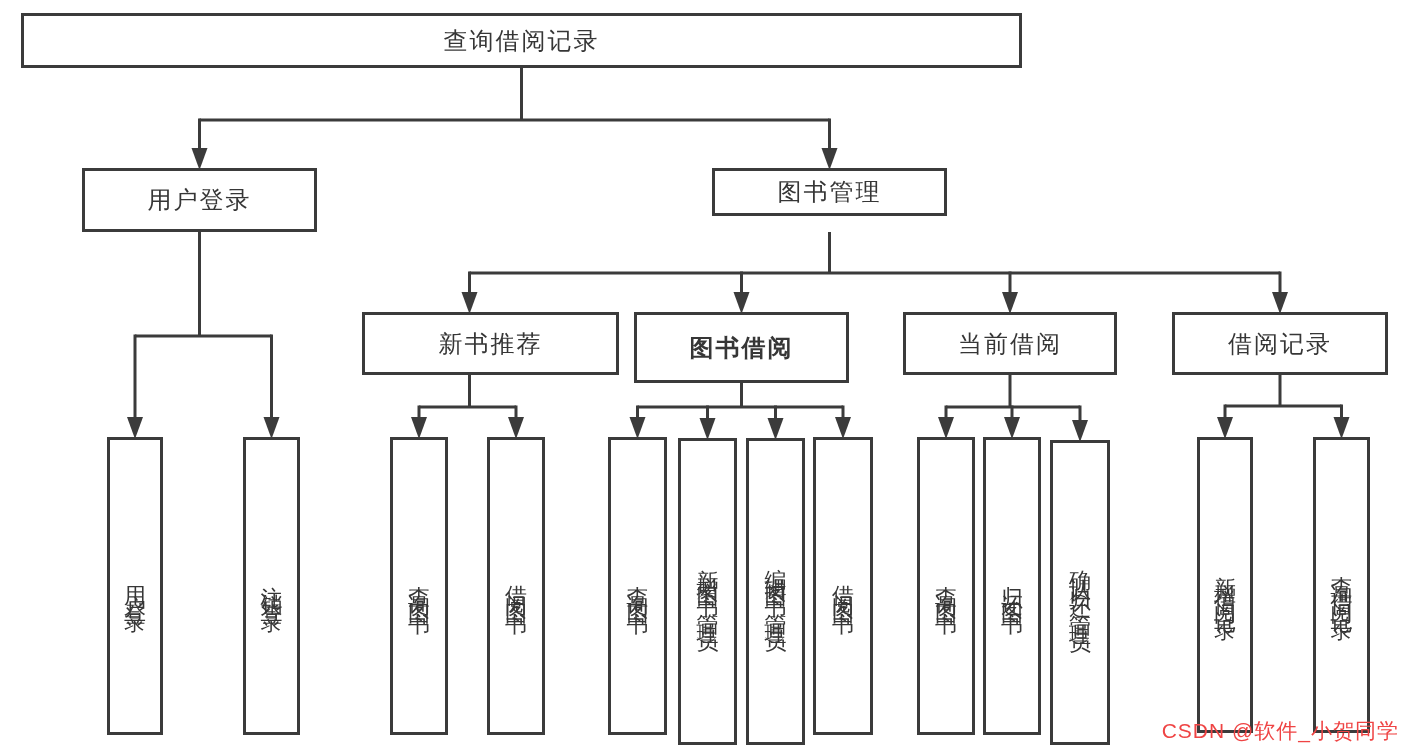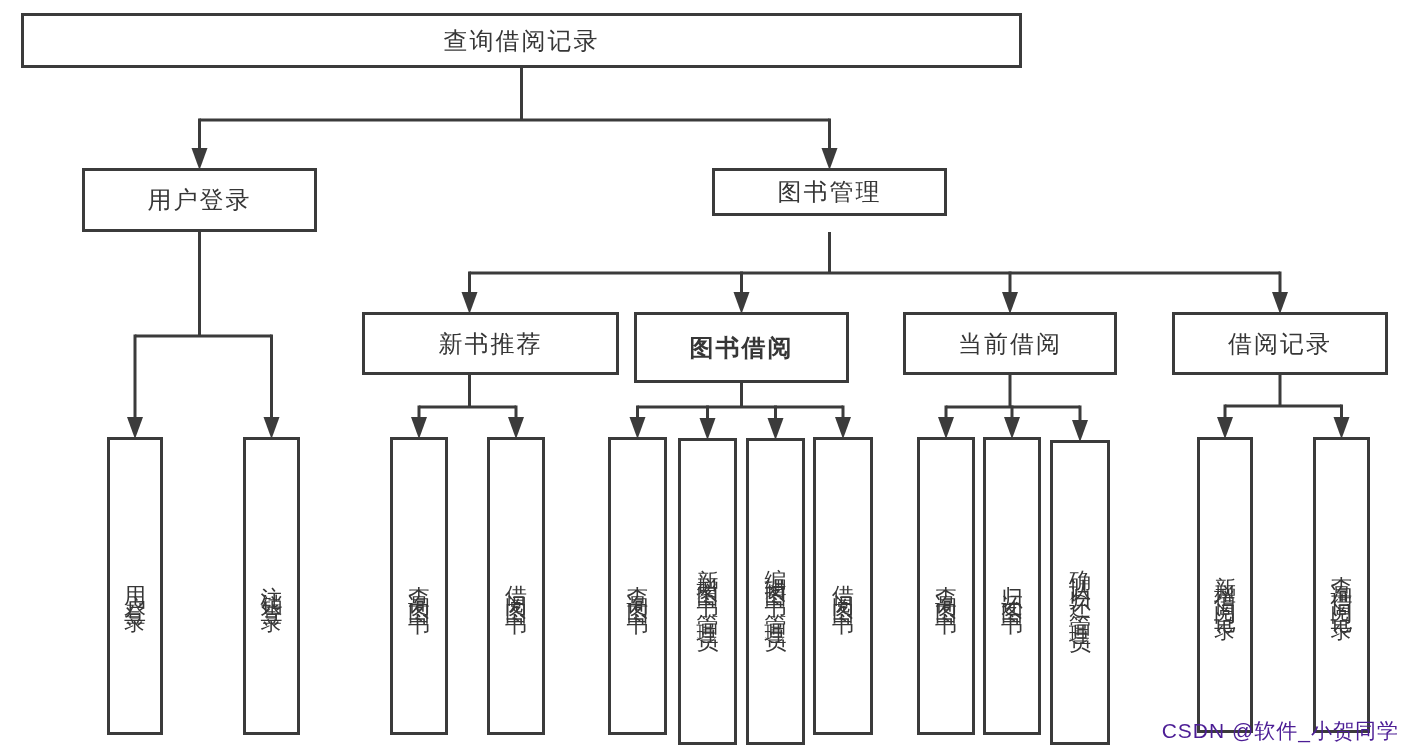--- a/index.html
+++ b/index.html
@@ -44,21 +44,21 @@
     font-size: 22px;
     letter-spacing: 9px;
     line-height: 1;
     white-space: nowrap;
   }
   .watermark {
     position: absolute;
     right: 6px;
     bottom: 2px;
     font-size: 21px;
-    color: #4c1d95;
+    color: #ef4444;
     letter-spacing: 1px;
     z-index: 2;
     white-space: nowrap;
   }
 </style>
 </head>
 <body>
 
 <div id="stage">
   <svg id="connector-layer" xmlns="http://www.w3.org/2000/svg" viewBox="0 0 1405 747">

